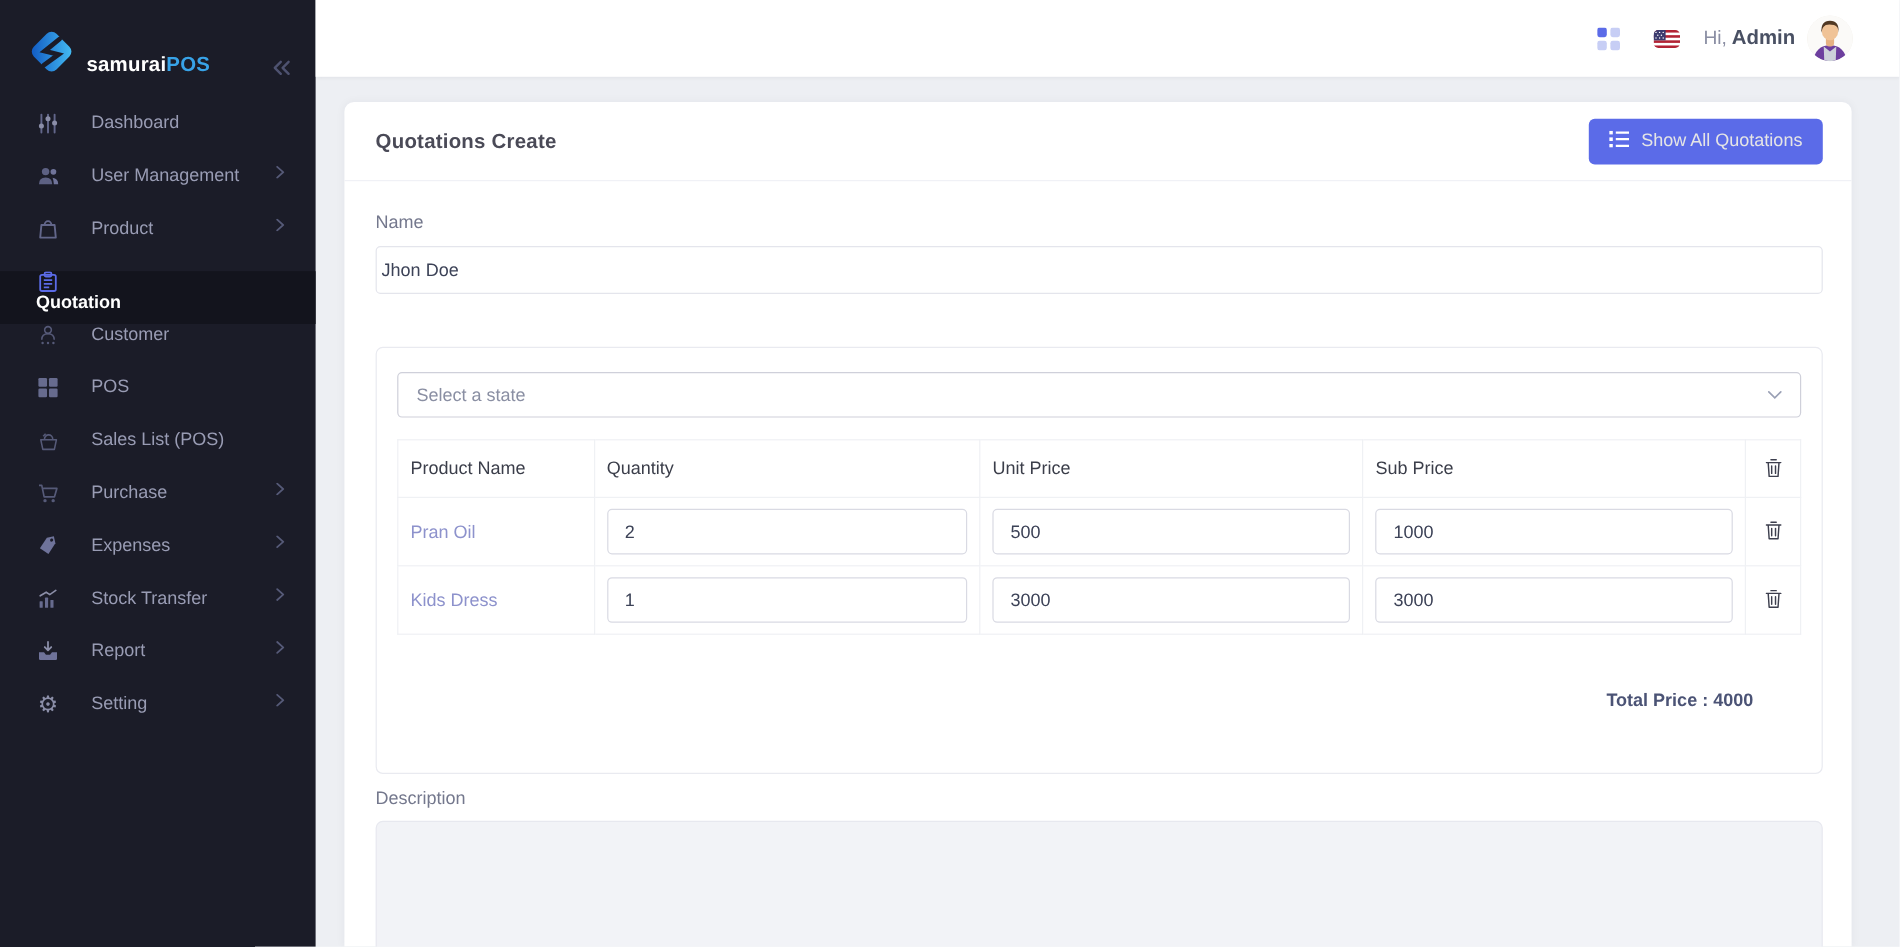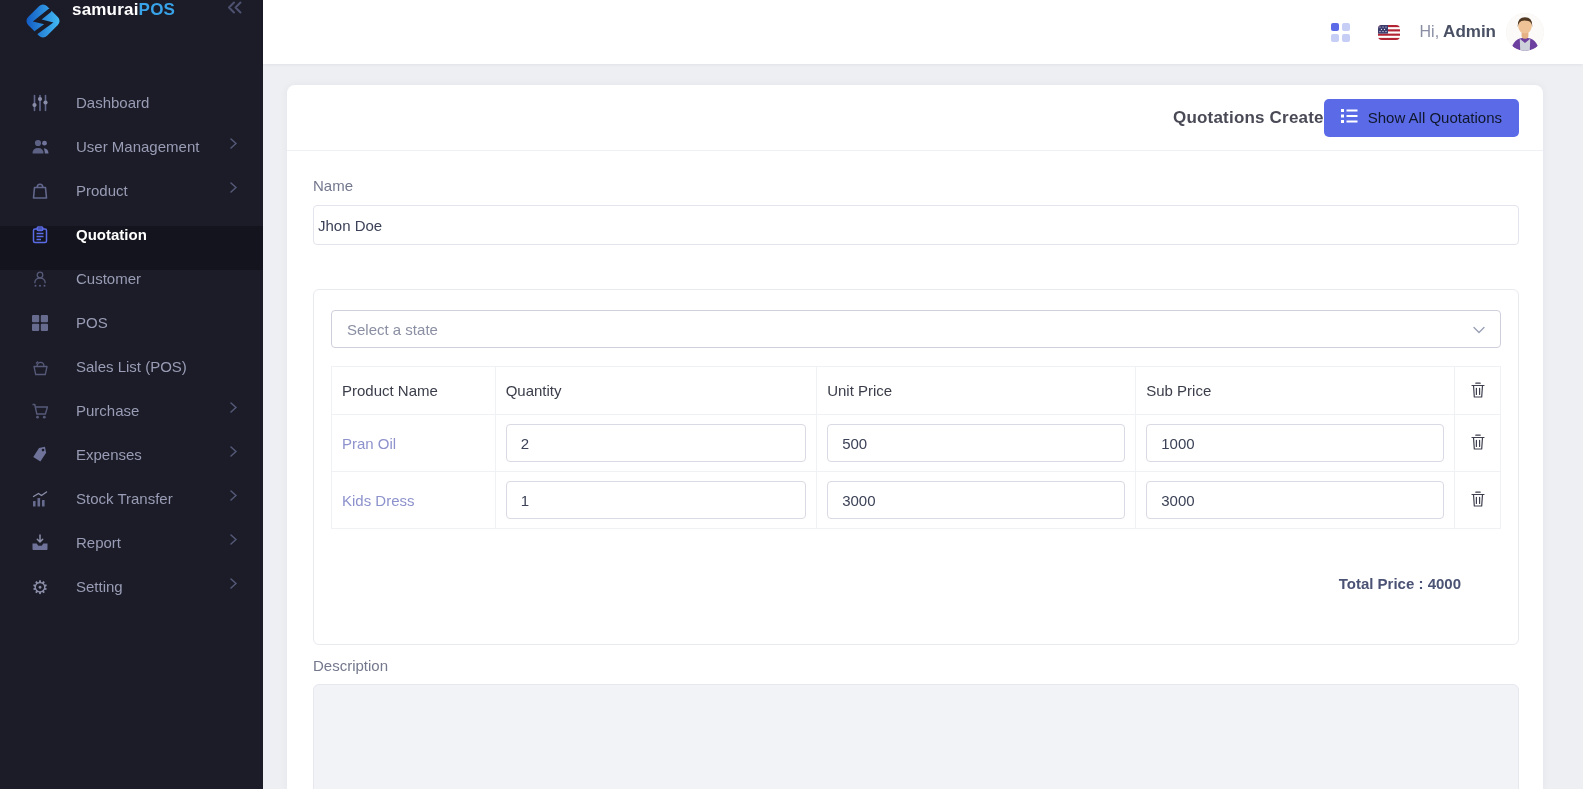--- a/index.html
+++ b/index.html
@@ -7,48 +7,48 @@
     --sidebar-text:#999cb4; --icon-dim:#62668a; --content-bg:#edeff3; --label:#74788d;
     --navy:#3e4768; --total:#4b5375; --pname:#8d92cc; --phone-bg:#e9f1fd; --line:#eff1f4;
   }
   *{margin:0;padding:0;box-sizing:border-box;}
   html,body{width:1583px;height:789px;overflow:hidden;}
   body{font-family:"Liberation Sans","DejaVu Sans",sans-serif;background:var(--content-bg);color:#3c4257;}
   .app{display:flex;width:100%;height:100%;}
 
   
   .sidebar{width:263px;min-width:263px;height:100%;background:var(--sidebar-bg);display:flex;flex-direction:column;}
-  .logo-bar{height:64px;display:flex;align-items:flex-start;padding:0 20px 0 22px;}
+  .logo-bar{height:64px;display:flex;align-items:flex-end;padding:0 20px 0 22px;}
   .logo-mark{display:flex;margin-right:8px;}
   .logo-text{font-size:17px;font-weight:700;color:#fff;letter-spacing:.2px;flex:1;}
   .logo-text .pos{color:var(--logo-blue);}
   .collapse-btn{display:flex;cursor:pointer;}
   .menu{padding-top:30px;display:flex;flex-direction:column;}
   .menu-item{height:44px;display:flex;align-items:flex-start;padding:0 26px 0 30px;color:var(--sidebar-text);font-size:15px;cursor:pointer;text-decoration:none;}
   .menu-item .mi-icon{width:20px;display:flex;justify-content:center;align-items:center;margin-right:26px;}
   .menu-item .mi-label{flex:1;white-space:nowrap;}
   .menu-item .mi-chev{display:flex;}
-  .menu-item.active{background:var(--sidebar-active);color:#fff;font-weight:600;}
+  .menu-item.active{background:var(--sidebar-active);color:#fff;font-weight:600;flex-direction:column;}
   .gear-glyph{font-size:19px;color:#8b8ea8;line-height:1;}
 
   
   .main{flex:1;display:flex;flex-direction:column;height:100%;min-width:0;}
   .topbar{height:64px;min-height:64px;background:#fff;display:flex;align-items:center;justify-content:flex-end;padding-right:39px;box-shadow:0 1px 3px rgba(20,20,40,.06);}
   .topbar-right{display:flex;align-items:center;}
   .tb-grid{display:flex;margin-right:28px;cursor:pointer;}
   .tb-flag{display:flex;margin-right:20px;cursor:pointer;}
   .greet{font-size:16px;color:#8a8ea3;margin-right:10px;cursor:pointer;}
   .greet b{color:#495063;font-weight:600;margin-left:4px;font-size:17px;}
   .avatar{width:38px;height:38px;border-radius:50%;overflow:hidden;display:flex;cursor:pointer;background:#f4f1ec;}
 
   .content{flex:1;padding:21px 40px 0 24px;overflow:hidden;}
   .page-card{background:#fff;border-radius:8px 8px 0 0;box-shadow:0 0 8px rgba(30,30,60,.05);height:100%;}
-  .card-head{height:66px;display:flex;align-items:center;justify-content:flex-end;padding:0 24px 0 26px;border-bottom:1px solid #f0f1f6;}
+  .card-head{height:66px;display:flex;align-items:center;justify-content:space-between;padding:0 24px 0 26px;border-bottom:1px solid #f0f1f6;}
   .page-title{font-size:17px;font-weight:600;color:#4a4a57;letter-spacing:.2px;}
-  .show-all-btn{background:var(--accent);color:#0f172a;border:none;border-radius:5px;height:38px;padding:0 17px;font-size:15px;font-family:inherit;display:flex;align-items:center;gap:10px;cursor:pointer;}
+  .show-all-btn{background:var(--accent);color:#e5e5e5;border:none;border-radius:5px;height:38px;padding:0 17px;font-size:15px;font-family:inherit;display:flex;align-items:center;gap:10px;cursor:pointer;}
 
   .card-body{padding:26px 24px 0 26px;}
   .field-row{display:flex;gap:6px;}
   .field{flex:1;}
   .field label{display:block;font-size:15px;color:var(--label);margin-bottom:11px;}
   .field input{width:100%;height:40px;border:1px solid #e4e5ec;border-radius:4px;padding:0 4px;font-size:15px;font-family:inherit;color:#3c4257;outline:none;}
   .field input.phone{background:var(--phone-bg);border-color:#dfeafa;}
 
   .product-panel{margin-top:44px;border:1px solid #e9eaf0;border-radius:6px;padding:20px 17px 0 17px;}
   .panel-title{font-size:23px;font-weight:600;color:var(--navy);margin:8px 0 36px 0;letter-spacing:.2px;}

